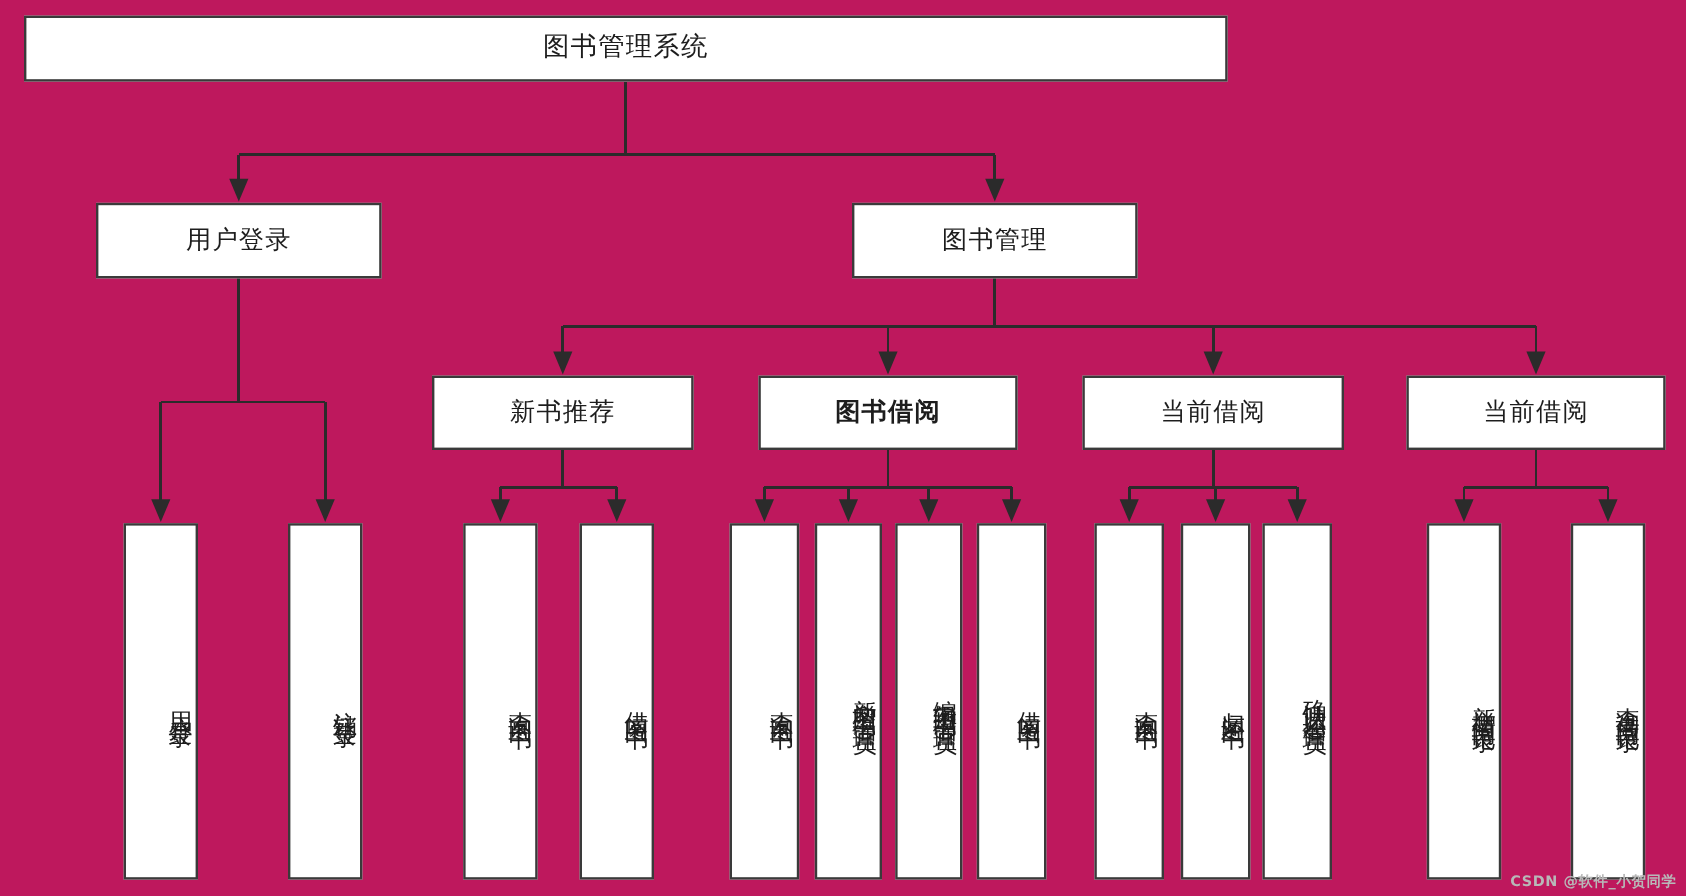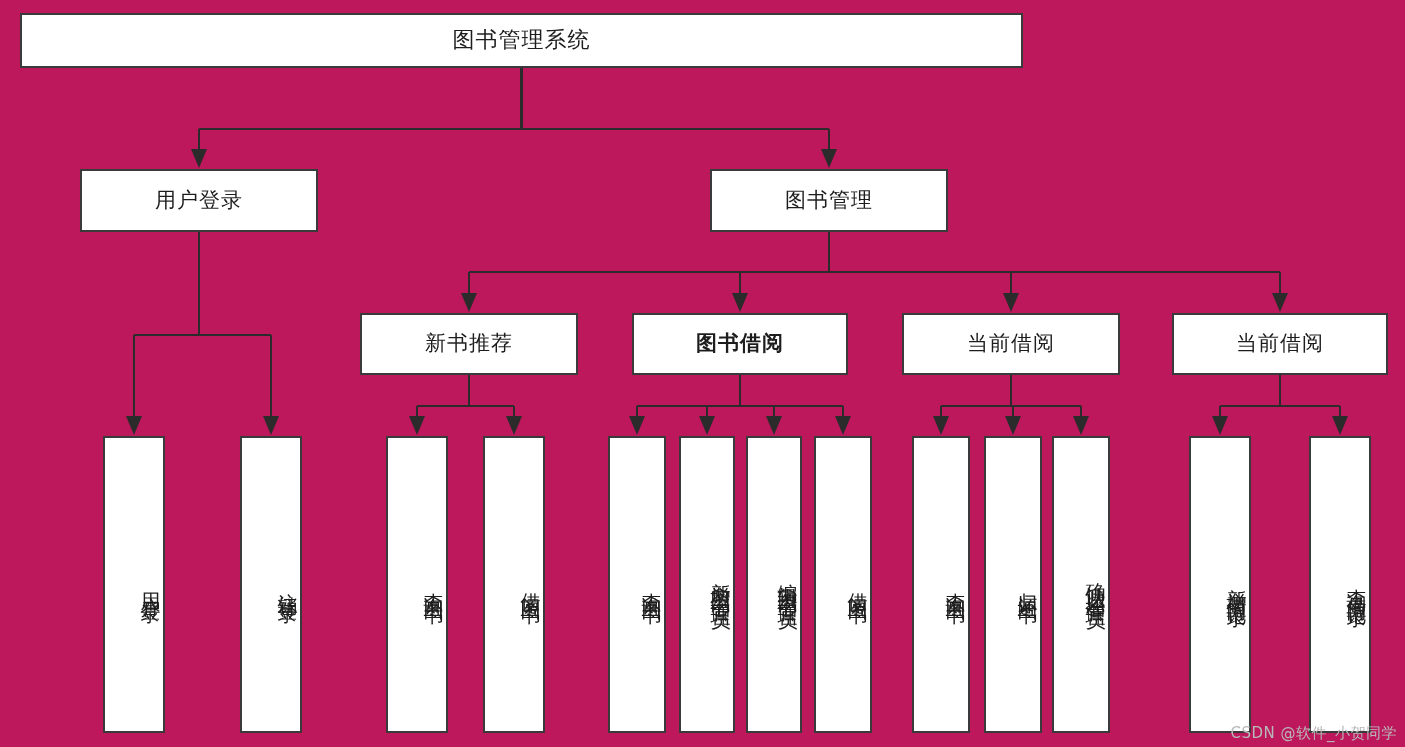--- a/index.html
+++ b/index.html
@@ -56,24 +56,25 @@
     display: block;
     white-space: pre-line;
   }
   .node.root {
     font-size: 22px;
   }
   #watermark {
     position: absolute;
     right: 8px;
     bottom: 4px;
-    font-size: 15px;
+    font-size: 12px;
     color: #b8b8b8;
     letter-spacing: 0.5px;
     white-space: nowrap;
+    font-weight: bold;
   }
 </style>
 </head>
 <body>
 
 <div id="canvas">
   <svg id="wires" viewBox="0 0 1405 747" preserveAspectRatio="none" aria-hidden="true">
       <line x1="521.5" y1="68" x2="521.5" y2="129" stroke="#2b2b2b" stroke-width="2.4" shape-rendering="crispEdges"></line>
       <line x1="199" y1="129" x2="829" y2="129" stroke="#2b2b2b" stroke-width="2.4" shape-rendering="crispEdges"></line>
       <line x1="199" y1="129" x2="199" y2="151" stroke="#2b2b2b" stroke-width="2.4" shape-rendering="crispEdges"></line>

